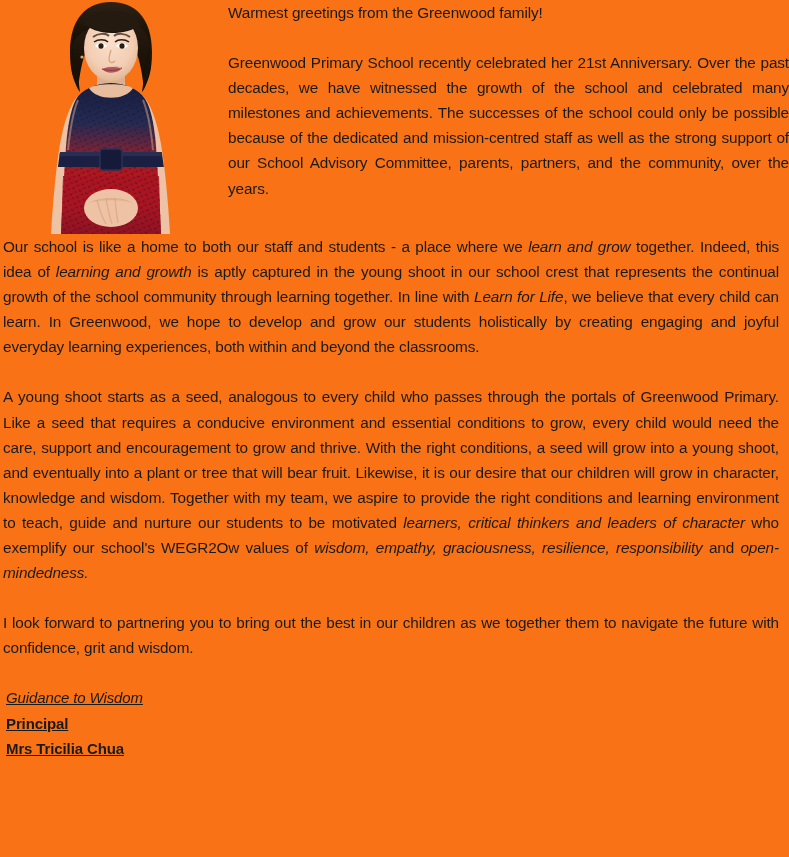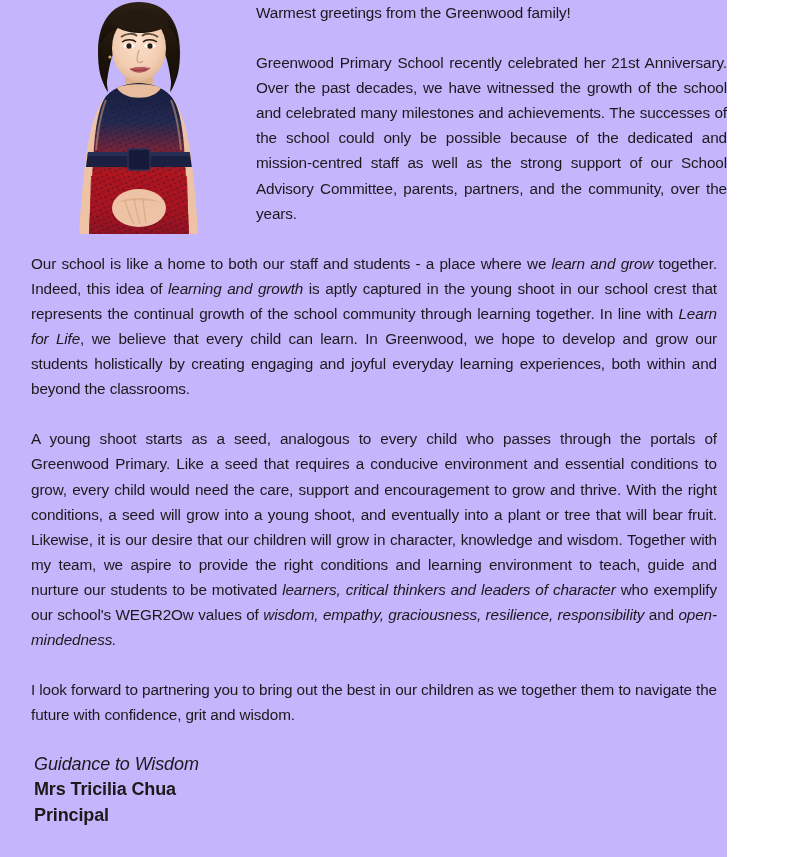--- a/index.html
+++ b/index.html
@@ -9,24 +9,23 @@
   }
   body {
     width: 789px;
     height: 857px;
     font-family: "Liberation Sans", "DejaVu Sans", sans-serif;
     color: #1a1a1a;
     overflow: hidden;
   }
   .page {
     position: relative;
-    width: 699px;
+    width: 789px;
     height: 857px;
-    background: #c4b5fd;
-    padding-left: 28px;
+    background: #f97316;
   }
 
   
   .portrait-wrap {
     float: left;
     width: 222px;
     height: 234px;
     position: relative;
     overflow: hidden;
   }
@@ -57,25 +56,26 @@
     margin-bottom: 25px;
   }
   .full {
     clear: both;
     padding: 0 10px 0 3px;
   }
   .gap-lg { height: 25px; }
 
   .signoff {
     margin: 0;
-    font-size: 18px;
+    font-size: 15px;
     line-height: 25.1px;
     color: #1a1a1a;
     padding-left: 3px;
     letter-spacing: -0.12px;
+    text-decoration: underline;
   }
   .signoff.italic { font-style: italic; }
   .signoff.bold { font-weight: bold; }
 
   i { font-style: italic; }
 </style>
 </head>
 <body>
 
 <div class="page">
@@ -192,17 +192,17 @@
   <div class="gap-lg"></div>
 
   <div class="full">
     <p class="para">I look forward to partnering you to bring out the best in our children as we together them to navigate the future with confidence, grit and wisdom.</p>
   </div>
 
   <div class="gap-lg"></div>
 
   <div class="full">
     <p class="signoff italic">Guidance to Wisdom</p>
+    <p class="signoff bold">Principal</p>
     <p class="signoff bold">Mrs Tricilia Chua</p>
-    <p class="signoff bold">Principal</p>
   </div>
 
 </div>
 
 </body></html>

